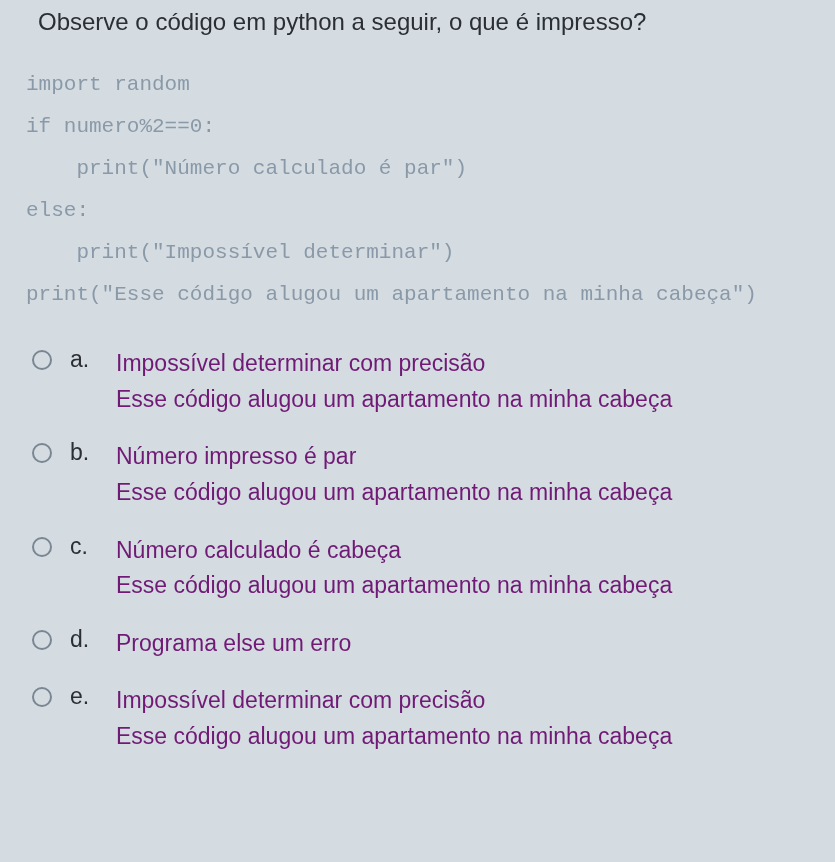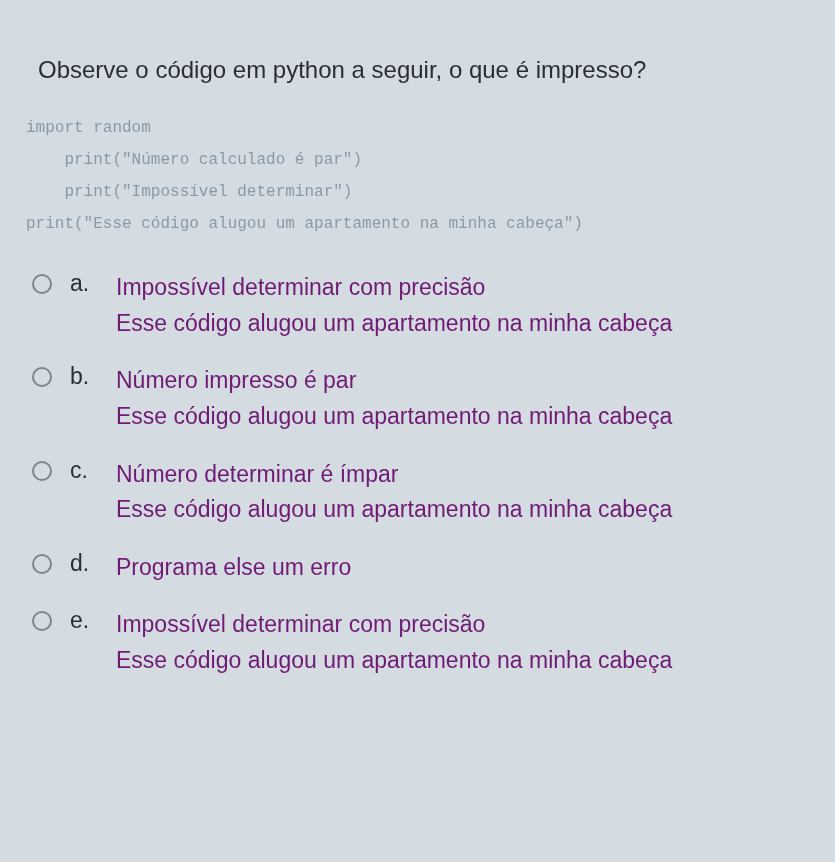--- a/index.html
+++ b/index.html
@@ -14,25 +14,24 @@
     }
     .question-container {
       padding: 8px 20px 20px 20px;
     }
     .question-text {
       font-size: 24px;
       font-weight: 400;
       color: #2b2f33;
       margin-bottom: 28px;
       padding-left: 18px;
-      margin-top: 48px;
     }
     .code-block {
       font-family: 'Courier New', monospace;
-      font-size: 16px;
+      font-size: 21px;
       color: #8a99a8;
       line-height: 2.0;
       margin-bottom: 30px;
       padding-left: 6px;
     }
     .code-line { white-space: pre; }
     .options {
       padding-left: 12px;
     }
     .option {
@@ -67,21 +66,23 @@
     }
   </style>
 </head>
 <body>
 
 <div class="question-container">
   <div class="question-text">Observe o código em python a seguir, o que é impresso?</div>
 
   <div class="code-block">
     <div class="code-line">import random</div>
+    <div class="code-line">if numero%2==0:</div>
     <div class="code-line">    print("Número calculado é par")</div>
+    <div class="code-line">else:</div>
     <div class="code-line">    print("Impossível determinar")</div>
     <div class="code-line">print("Esse código alugou um apartamento na minha cabeça")</div>
   </div>
 
   <div class="options">
 
     <div class="option">
       <div class="radio"></div>
       <div class="option-body">
         <div class="option-letter">a.</div>
@@ -101,21 +102,21 @@
           <div>Esse código alugou um apartamento na minha cabeça</div>
         </div>
       </div>
     </div>
 
     <div class="option">
       <div class="radio"></div>
       <div class="option-body">
         <div class="option-letter">c.</div>
         <div class="option-text">
-          <div>Número determinar é ímpar</div>
+          <div>Número calculado é cabeça</div>
           <div>Esse código alugou um apartamento na minha cabeça</div>
         </div>
       </div>
     </div>
 
     <div class="option">
       <div class="radio"></div>
       <div class="option-body">
         <div class="option-letter">d.</div>
         <div class="option-text">

